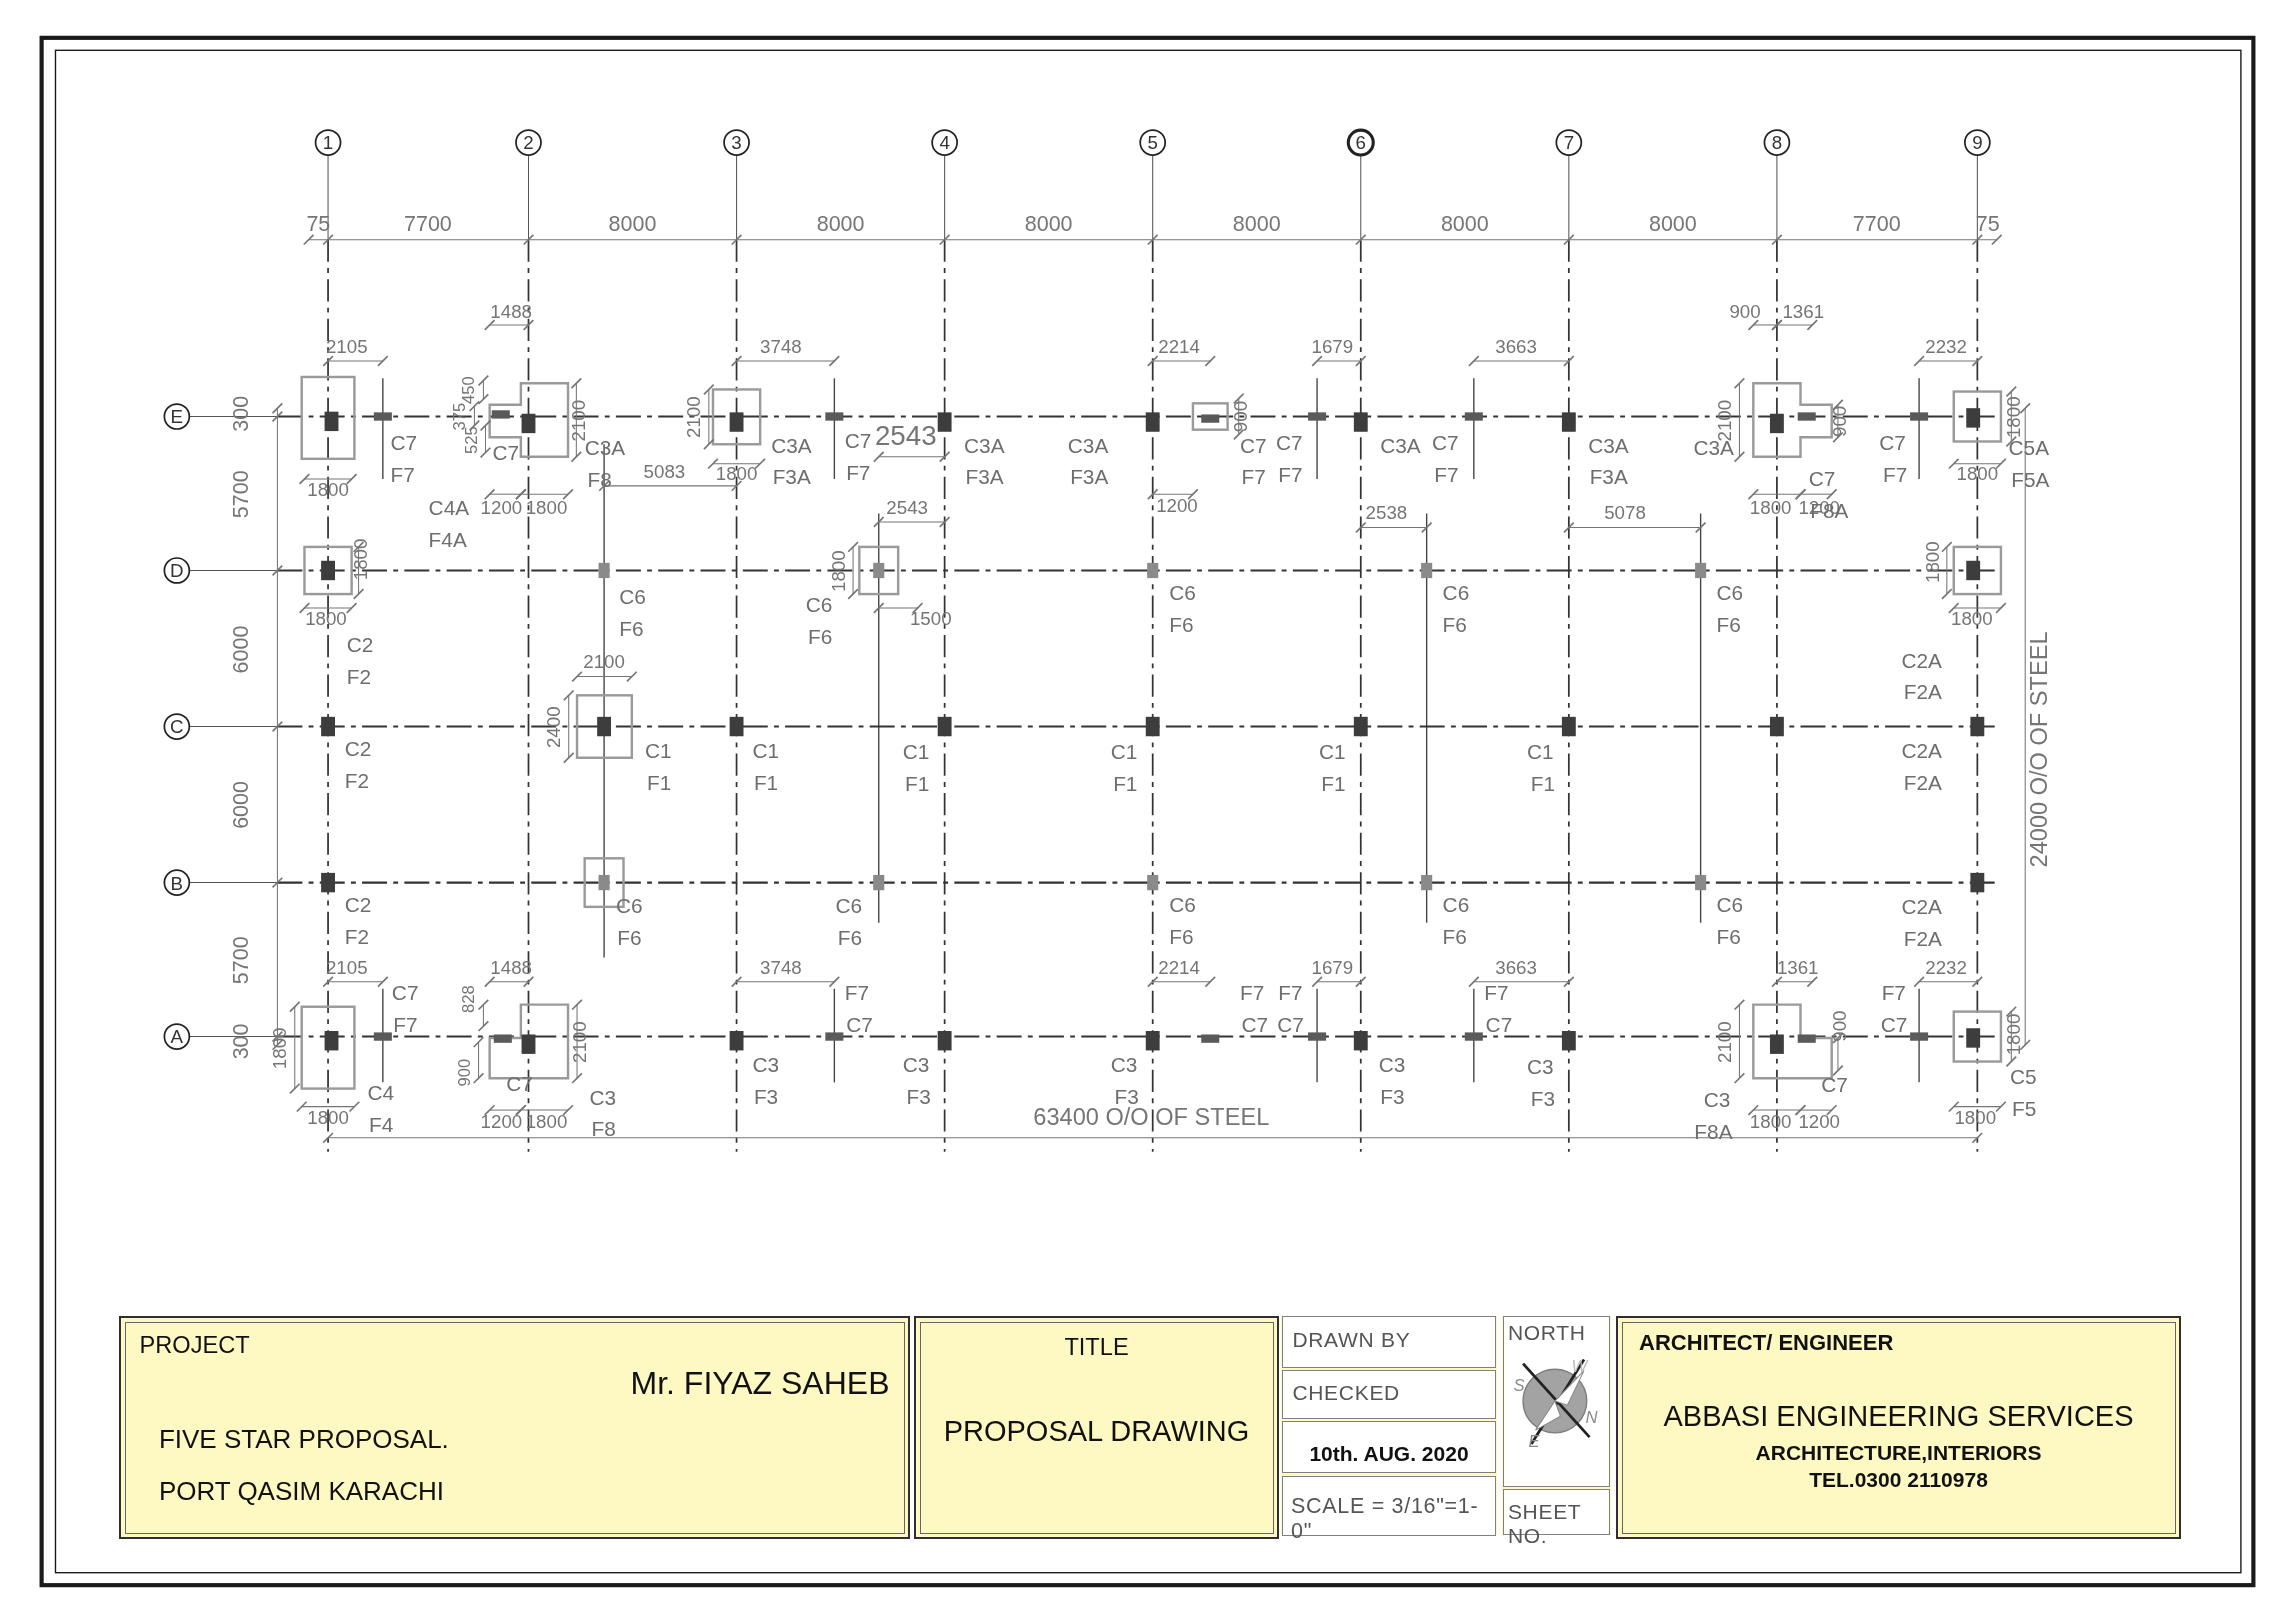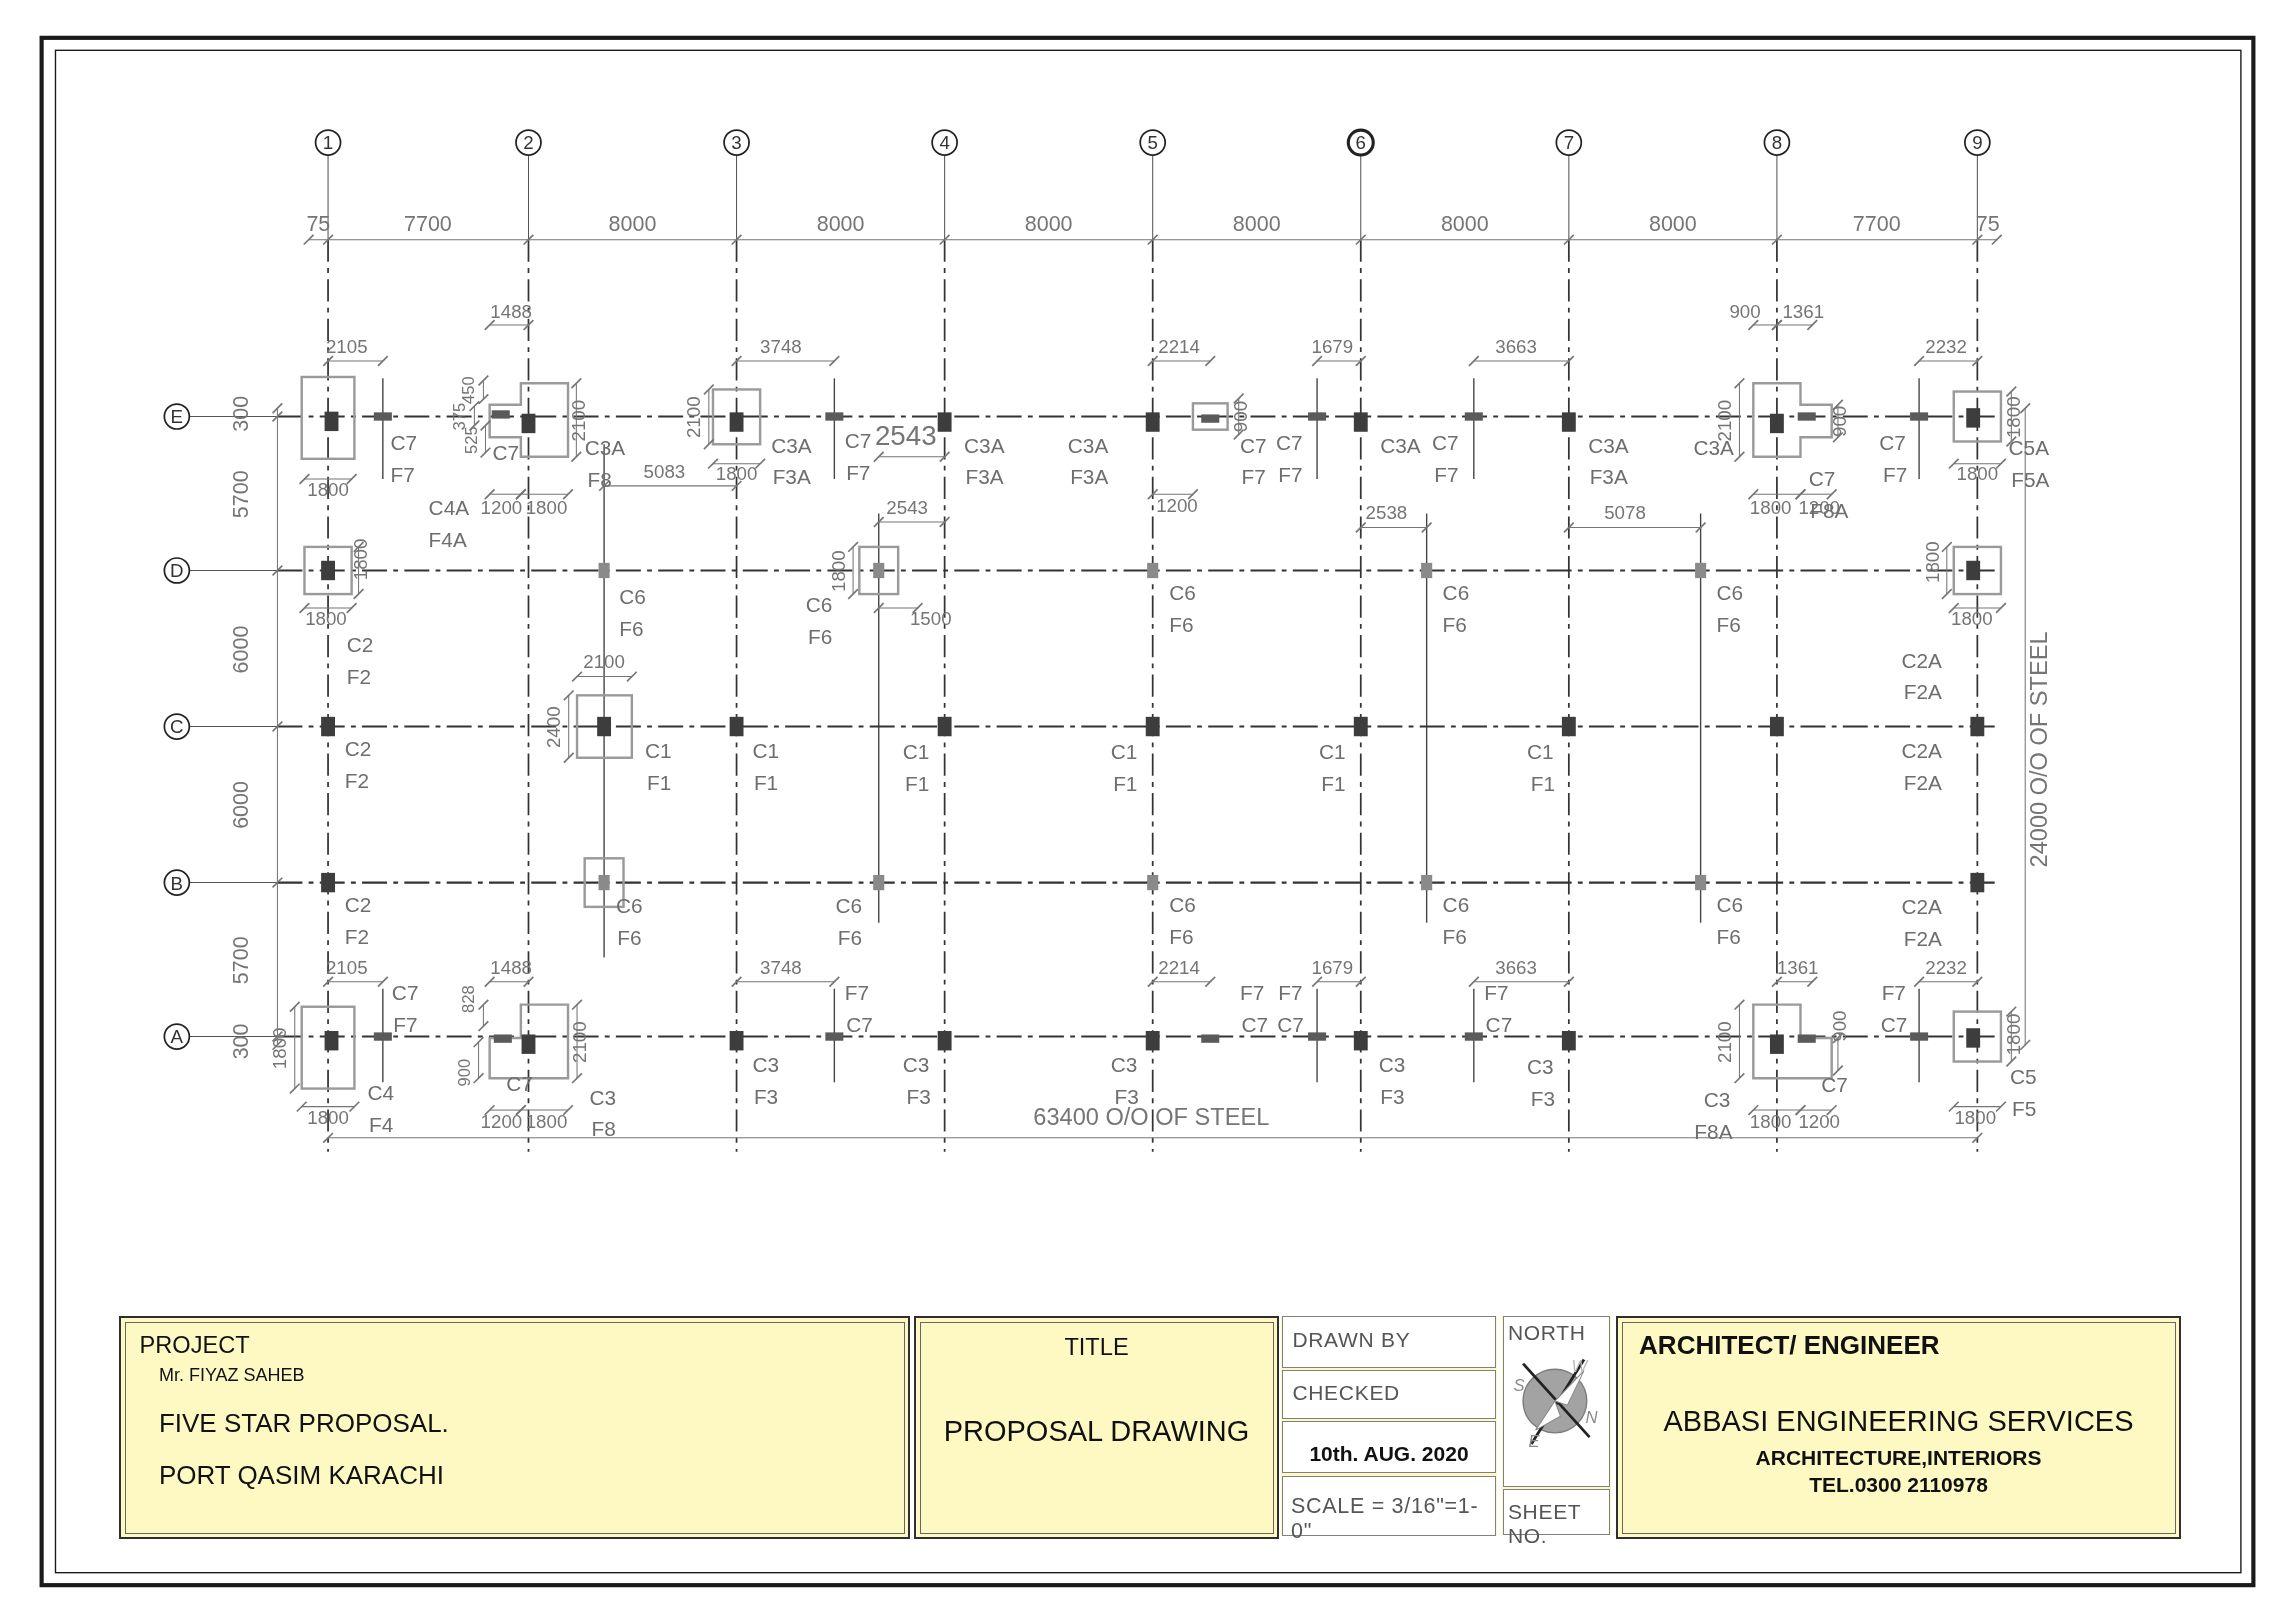--- a/index.html
+++ b/index.html
@@ -573,21 +573,21 @@
         <text x="2748" y="1442" fill="#6e6e6e" font-size="30" text-anchor="end">F7</text>
         <text x="2750" y="1488" fill="#6e6e6e" font-size="30" text-anchor="end">C7</text>
         <text x="2898" y="1562" fill="#6e6e6e" font-size="30" text-anchor="start">C5</text>
         <text x="2901" y="1608" fill="#6e6e6e" font-size="30" text-anchor="start">F5</text>
       </g>
     </svg>
 
 <div class="tb dbox" style="left:119px;top:1316px;width:787px;height:219px;">
   <div class="in" style="padding:9.7px 14px;">
     <div class="dk" style="font-size:23.6px;">PROJECT</div>
-    <div class="dk" style="font-size:18px;margin:5.5px 0 0 19.4px;">Mr. FIYAZ SAHEB</div>
+    <div class="dk" style="font-size:32px;margin:5.5px 0 0 19.4px;text-align:right;">Mr. FIYAZ SAHEB</div>
     <div class="dk" style="font-size:26px;margin:22px 0 0 19.4px;">FIVE STAR PROPOSAL.</div>
     <div class="dk" style="font-size:26px;margin:21px 0 0 19.4px;">PORT QASIM KARACHI</div>
   </div>
 </div>
 
 <div class="tb dbox" style="left:914px;top:1316px;width:361px;height:219px;">
   <div class="in" style="text-align:center;">
     <div class="dk" style="font-size:23.6px;margin-top:11px;">TITLE</div>
     <div class="dk" style="font-size:29px;margin-top:54px;">PROPOSAL DRAWING</div>
   </div>
@@ -623,21 +623,21 @@
       <text x="24" y="144" font-size="24" font-style="italic" fill="#8a8a8a">E</text>
     </svg>
   </div>
   <div class="cell" style="top:173px;height:44px;">
     <div class="lbl" style="margin:9.7px 0 0 4.2px;">SHEET NO.</div>
   </div>
 </div>
 
 <div class="tb dbox" style="left:1616px;top:1316px;width:561px;height:219px;">
   <div class="in" style="padding:7px 16.6px;">
-    <div class="dk" style="font-size:26px;font-weight:bold;">ARCHITECT/ ENGINEER</div>
+    <div class="dk" style="font-size:22px;font-weight:bold;">ARCHITECT/ ENGINEER</div>
     <div class="dk" style="font-size:29px;text-align:center;margin-top:44px;">ABBASI ENGINEERING SERVICES</div>
     <div class="dk" style="font-size:21px;font-weight:bold;text-align:center;margin-top:8.3px;">ARCHITECTURE,INTERIORS</div>
     <div class="dk" style="font-size:21px;font-weight:bold;text-align:center;margin-top:2.8px;">TEL.0300  2110978</div>
   </div>
 </div>
 
 </div>
 
 
 </body></html>

